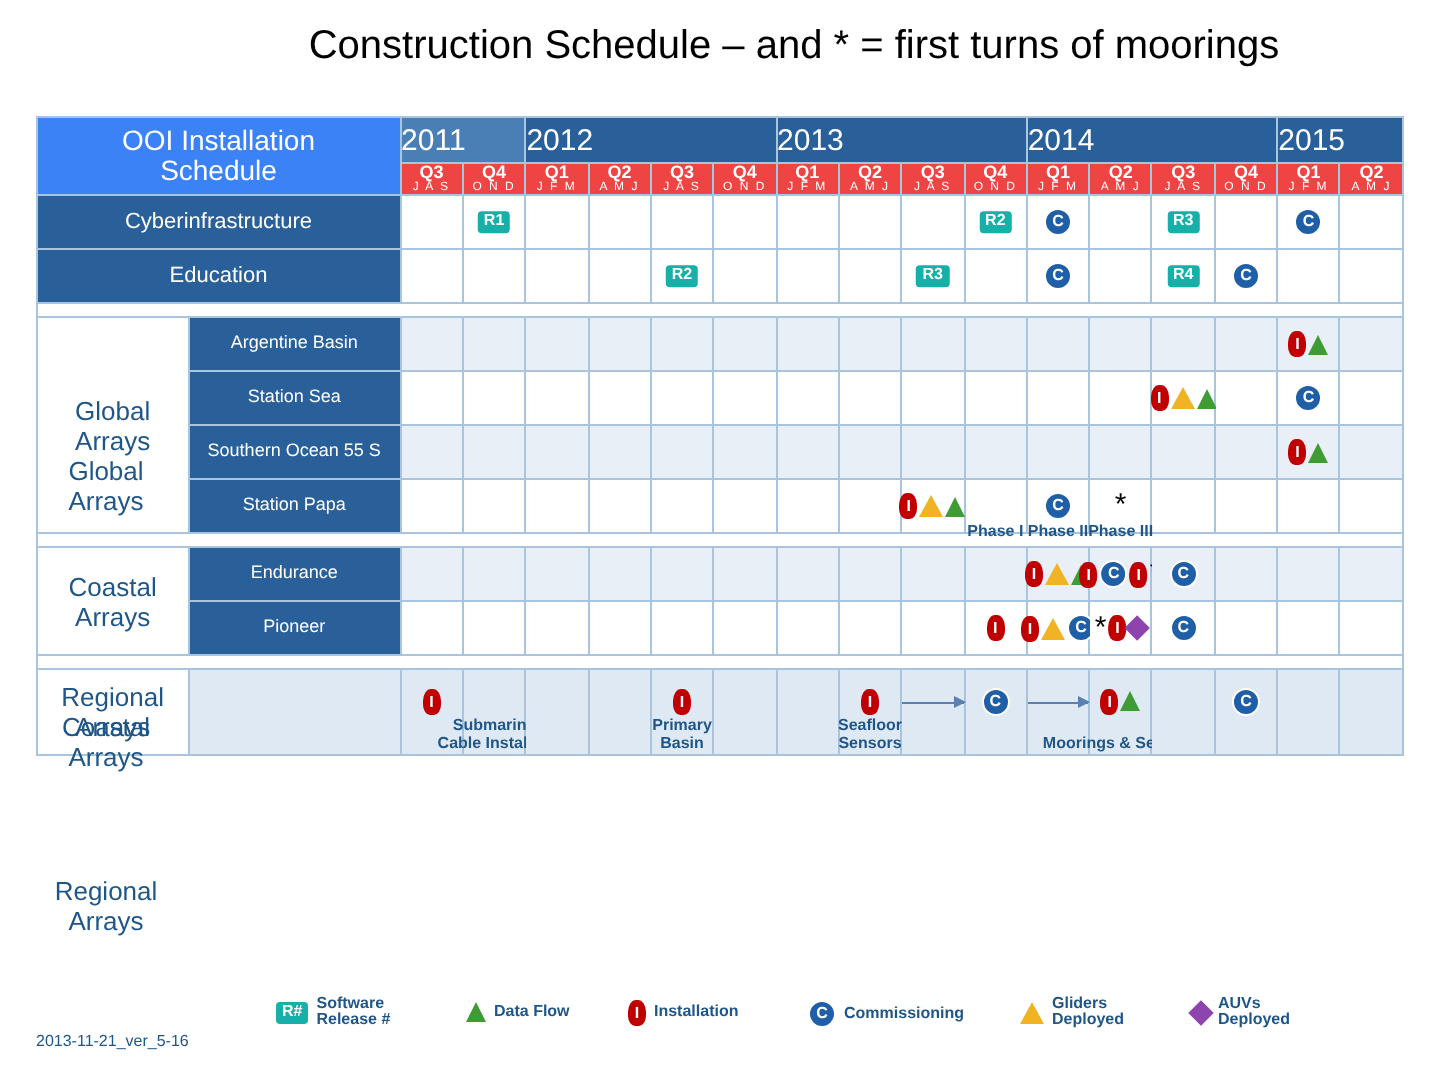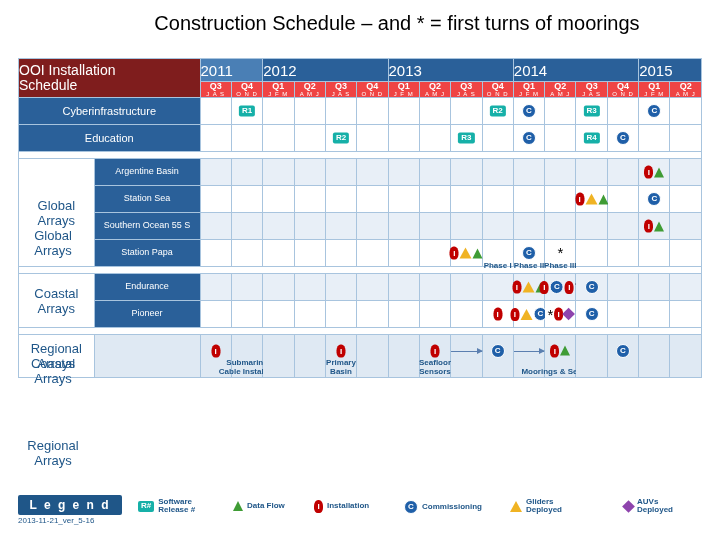--- a/index.html
+++ b/index.html
@@ -54,23 +54,23 @@
     font-size:9px;
     text-align:center;
     height:14px;
     border:1px solid #ffffff;
     line-height:1;
   }
   .qhdr .q{display:block;font-size:9px;font-weight:bold;}
   .qhdr .m{display:block;font-size:6px;letter-spacing:1px;}
 
   .corner{
-    background:#7f1d1d;
+    background:#3b82f6;
     color:#ffffff;
-    text-align:left;
+    text-align:center;
     vertical-align:middle;
     font-size:14px;
     line-height:1.1;
     border:1px solid #ffffff;
   }
 
   
   .seclabel{
     background:#ffffff;
     color:#1f5688;
@@ -694,21 +694,20 @@
   <span>Regional Arrays</span>
 </div>
 <div style="position:absolute;left:18px;top:185px;width:70px;height:118px;display:flex;align-items:center;justify-content:center;color:#1f5688;font-size:13px;text-align:center;line-height:1.15;">
   <span>Global Arrays</span>
 </div>
 <div style="position:absolute;left:18px;top:333px;width:70px;height:78px;display:flex;align-items:center;justify-content:center;color:#1f5688;font-size:13px;text-align:center;line-height:1.15;">
   <span>Coastal Arrays</span>
 </div>
 
 <div class="legend">
-  <div class="legbox">L e g e n d</div>
   <div class="legdate">2013-11-21_ver_5-16</div>
 
   <div class="legitem" style="left:120px;top:3px;">
     <span class="chip">R#</span>
     <span>
       <span>Software</span><br>
       <span>Release #</span>
     </span>
   </div>
 
@@ -728,20 +727,20 @@
   </div>
 
   <div class="legitem" style="left:492px;top:3px;">
     <span class="tri"></span>
     <span>
       <span>Gliders</span><br>
       <span>Deployed</span>
     </span>
   </div>
 
-  <div class="legitem" style="left:606px;top:3px;">
+  <div class="legitem" style="left:578px;top:3px;">
     <span class="dia"></span>
     <span>
       <span>AUVs</span><br>
       <span>Deployed</span>
     </span>
   </div>
 </div>
 
 </body></html>

